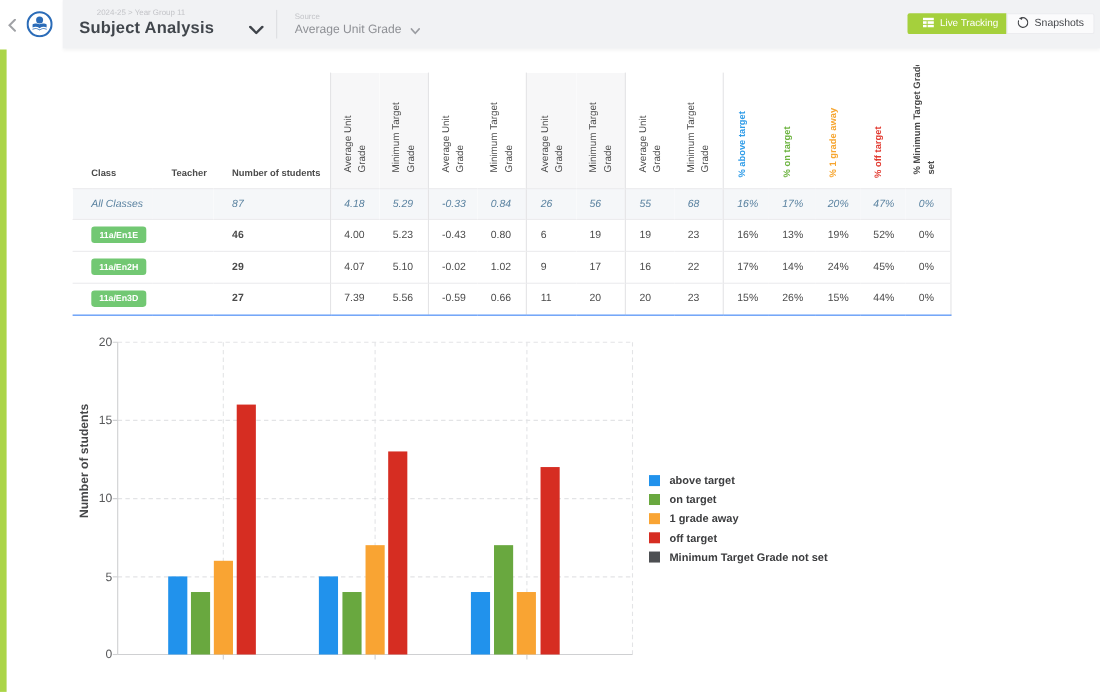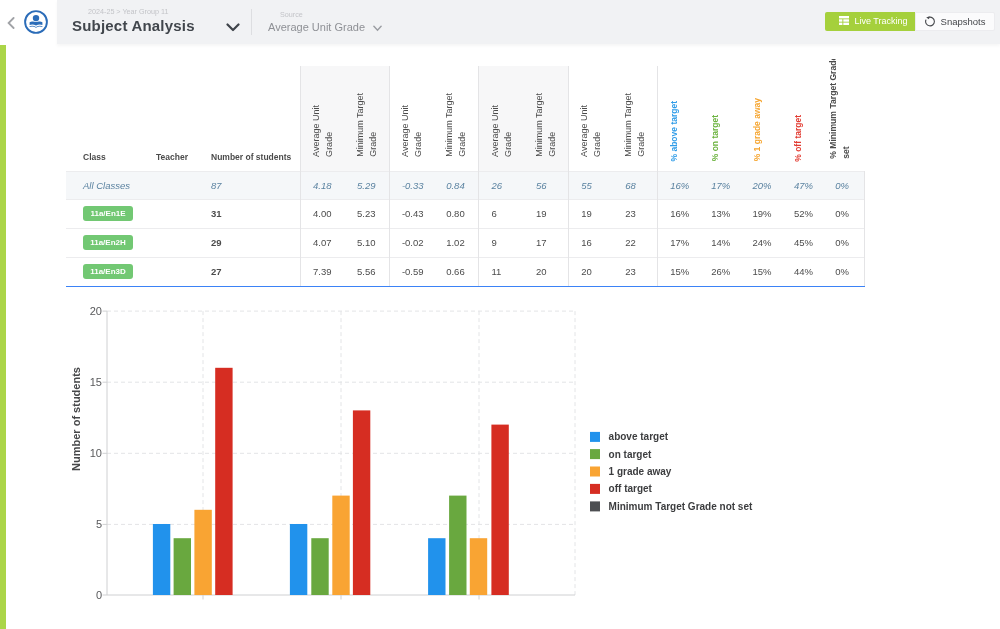--- a/index.html
+++ b/index.html
@@ -6,21 +6,21 @@
 html,body { width:1000px; height:629px; background:#fff; font-family:"Liberation Sans", sans-serif; overflow:hidden; }
 .abs { position:absolute; }
 
 #hdr { left:57px; top:0; width:943px; height:44px; background:#f1f2f4; box-shadow:0 2px 3px rgba(0,0,0,0.04); }
 #greenstrip { left:0; top:45px; width:6px; height:584px; background:#abd548; }
 #backchev { left:6.5px; top:16.5px; }
 #crumb { left:72px; top:7px; font-size:7.2px; color:#c3c4c8;margin-left:16px; }
 #title { left:72px; top:17.5px; font-size:15px; line-height:16px; font-weight:bold; color:#41464c; letter-spacing:0.2px; }
 #titlechev { left:226px; top:23px; }
 #divider { left:251px; top:9px; width:1px; height:26px; background:#dddee1; }
-#srclab { left:280px; top:9.5px; font-size:7.2px; color:#c3c4c8;text-align:right; }
+#srclab { left:268px; top:9.5px; font-size:7.2px; color:#c3c4c8;text-align:right; }
 #srcval { left:268px; top:21px; font-size:11px; color:#8e9095; }
 #livebtn { left:825px; top:12px; width:90px; height:19px; background:#a5d03c; border-radius:2px 0 0 2px; color:#fff; font-size:9px; line-height:19px; text-align:left; padding-left:14px; }
 #snapbtn { left:915px; top:12px; width:80px; height:19px; background:#fbfbfc; border:1px solid #ececef; border-radius:0 2px 2px 0; color:#45474b; font-size:9.5px; line-height:17px; text-align:center; }
 
 
 #tbl { left:66px; top:66px; border-collapse:collapse; table-layout:fixed; width:799px; }
 #tbl td, #tbl th { font-size:9.5px; color:#4b4b4b; text-align:left; vertical-align:middle; overflow:hidden; }
 #tbl thead th { vertical-align:bottom; font-weight:bold; font-size:8.5px; padding:0 0 9px 17px; white-space:nowrap; }
 #tbl thead tr { height:105px; }
 #tbl tbody tr { height:29px; }
@@ -133,21 +133,21 @@
         <td class="num">68</td>
   <td class="num gb">16%</td>
         <td class="num">17%</td>
         <td class="num">20%</td>
         <td class="num">47%</td>
         <td class="num rgt" style="padding-left:9px;">0%</td>
 </tr>
 <tr>
   <td><span class="pill">11a/En1E</span></td>
         <td></td>
-        <td class="bold">31</td>
+        <td class="bold">46</td>
   <td class="num gb">4.00</td>
         <td class="num">5.23</td>
   <td class="num gb">-0.43</td>
         <td class="num">0.80</td>
   <td class="num gb">6</td>
         <td class="num">19</td>
   <td class="num gb">19</td>
         <td class="num">23</td>
   <td class="num gb">16%</td>
         <td class="num">13%</td>

